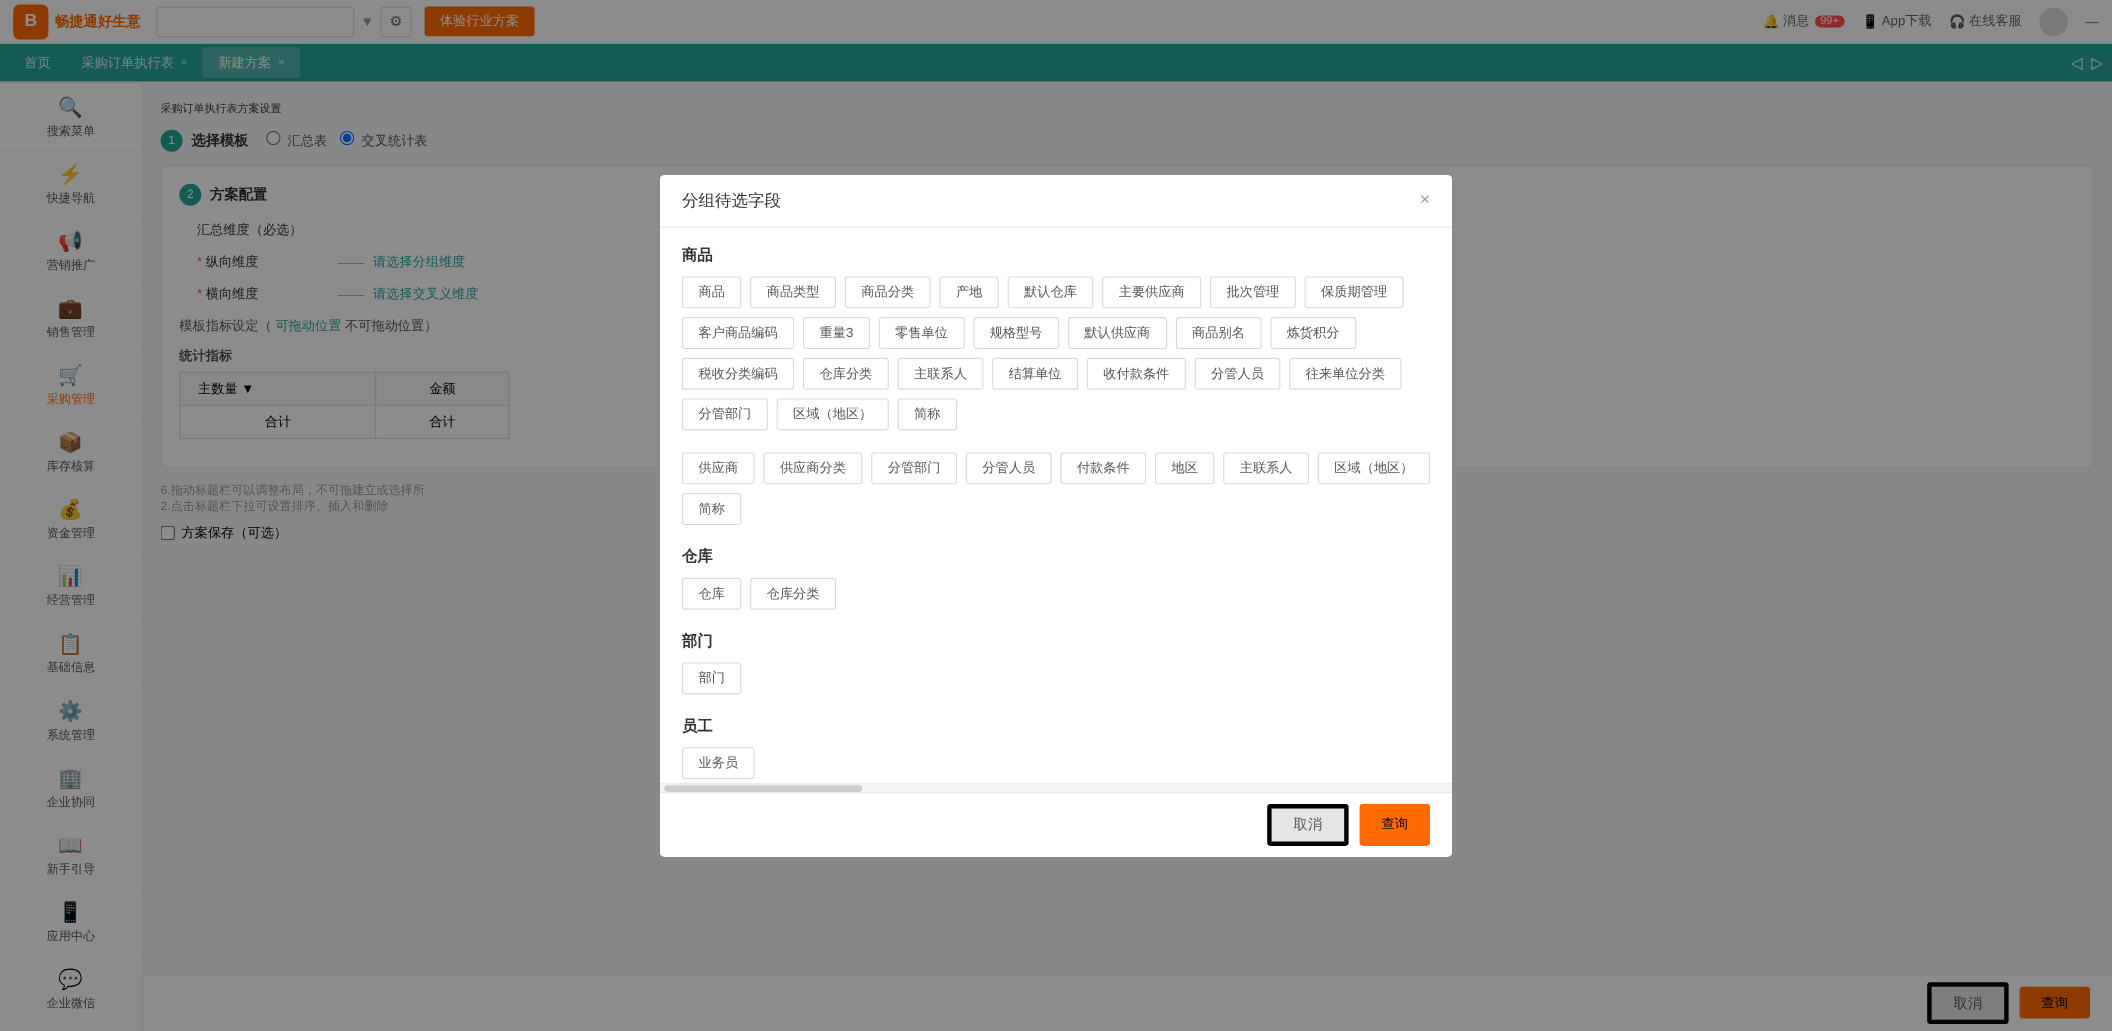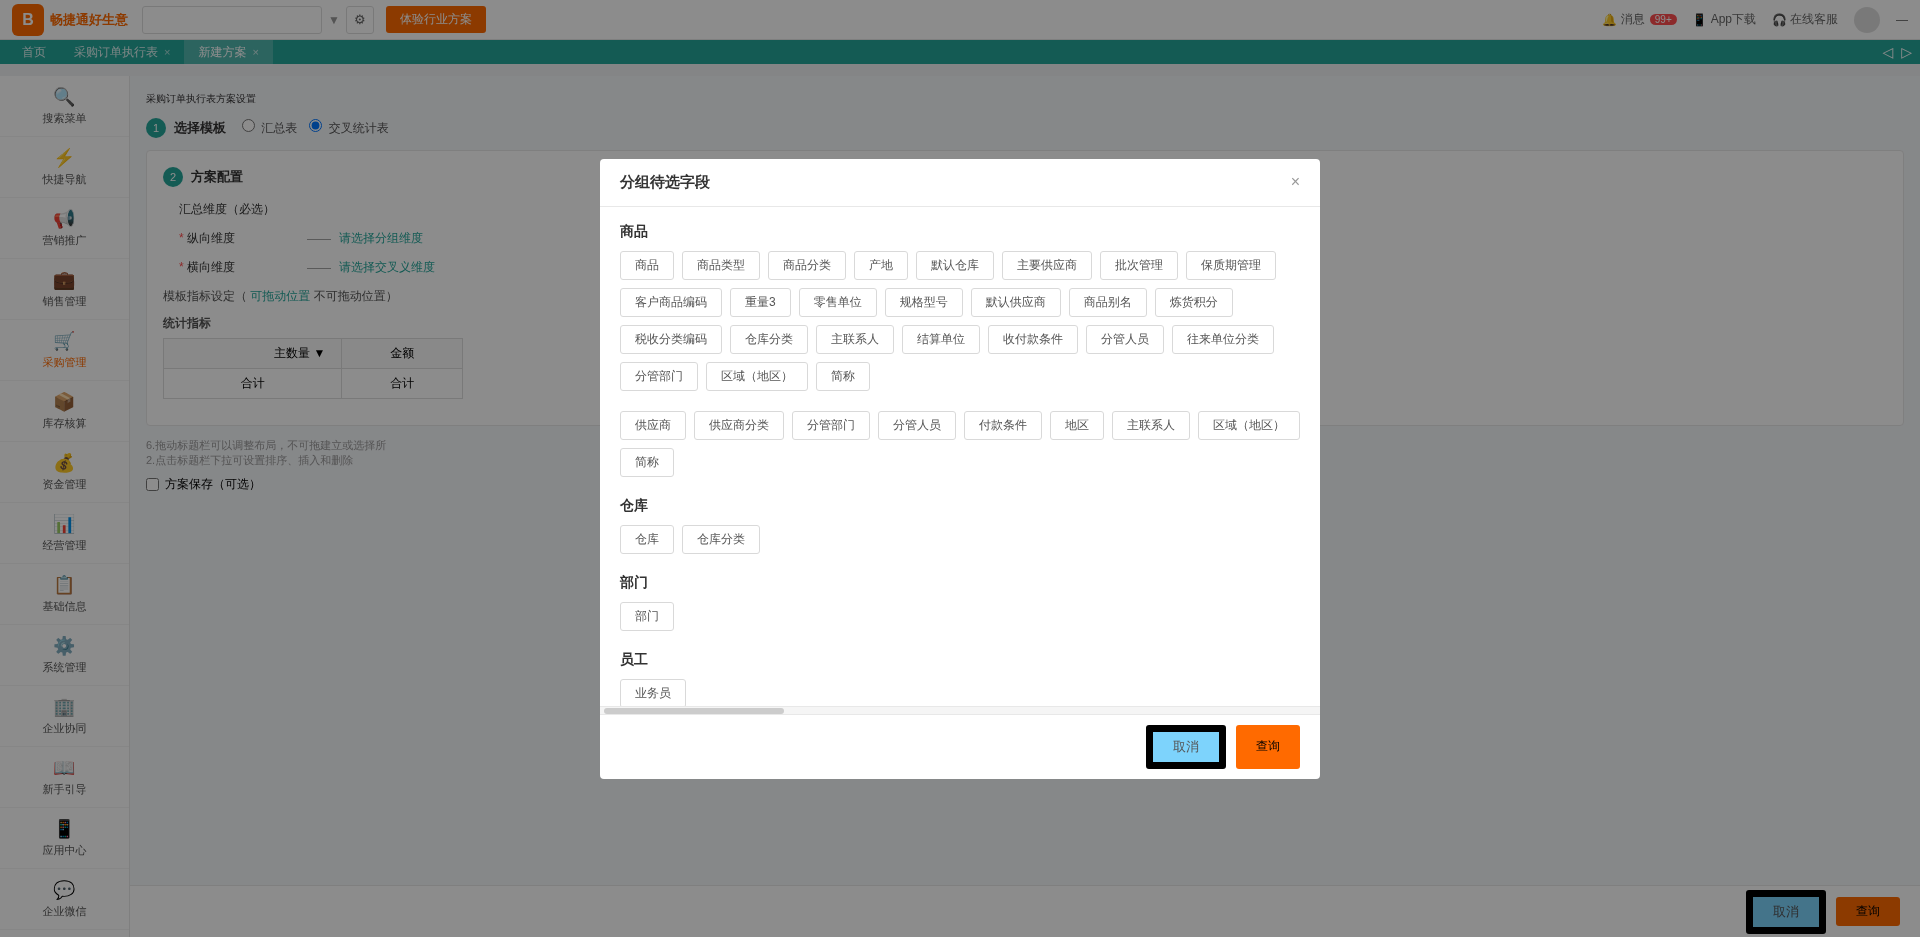--- a/index.html
+++ b/index.html
@@ -51,21 +51,21 @@
       margin-left: auto; display: flex; align-items: center; gap: 16px; color: #666; font-size: 12px;
     }
     .badge {
       background: #ff4d4f; color: white; border-radius: 8px; padding: 0 5px; font-size: 10px; margin-left: 2px;
     }
     .top-right-item { display: flex; align-items: center; gap: 3px; cursor: pointer; }
     .avatar { width: 26px; height: 26px; border-radius: 50%; background: #ddd; }
 
     
     .nav-tabs {
-      height: 24px;
+      height: 34px;
       background: #26a69a;
       display: flex;
       align-items: center;
       padding: 0 8px;
       position: fixed;
       top: 40px; left: 0; right: 0;
       z-index: 99;
     }
     .nav-tab {
       height: 28px; padding: 0 14px; display: flex; align-items: center; gap: 6px;
@@ -126,21 +126,21 @@
     .config-divider { margin: 0 8px; color: #999; }
     .config-placeholder { color: #26a69a; font-size: 12px; }
 
     
     .bottom-bar {
       position: fixed; bottom: 0; left: 130px; right: 0;
       height: 52px; background: #fff; border-top: 1px solid #e8e8e8;
       display: flex; align-items: center; justify-content: flex-end; padding: 0 20px; gap: 10px;
     }
     .btn-cancel {
-      padding: 6px 20px; border: 7px solid #000000; border-radius: 3px; background: #7dd3fc; cursor: pointer; font-size: 13px; color: #555;
+      padding: 6px 20px; border: 4px solid #000000; border-radius: 3px; background: #e5e5e5; cursor: pointer; font-size: 13px; color: #555;
     }
     .btn-confirm {
       padding: 6px 20px; border: none; border-radius: 3px; background: #ff6a00; color: #000000; cursor: pointer; font-size: 12px;
     }
 
     
     .modal-overlay {
       position: fixed; top: 0; left: 0; right: 0; bottom: 0;
       background: rgba(0,0,0,0.45);
       z-index: 200;
@@ -153,21 +153,21 @@
       max-height: 620px;
       display: flex; flex-direction: column;
       position: relative;
     }
     .modal-header {
       padding: 14px 20px;
       border-bottom: 1px solid #e8e8e8;
       display: flex; align-items: center; justify-content: space-between;
       flex-shrink: 0;
     }
-    .modal-title { font-size: 15px; color: #333; font-weight: bold; }
+    .modal-title { font-size: 15px; color: #333; font-weight: normal; }
     .modal-close { cursor: pointer; color: #999; font-size: 16px; }
     .modal-body {
       padding: 16px 20px;
       overflow-y: auto;
       flex: 1;
     }
     .modal-footer {
       padding: 10px 20px;
       border-top: 1px solid #e8e8e8;
       display: flex; justify-content: flex-end; gap: 10px;
@@ -361,21 +361,21 @@
     <div style="font-size:12px; color:#555; margin-bottom:10px;">
       <span>模板指标设定（</span>
       <span style="color:#26a69a;">可拖动位置</span>
       <span>不可拖动位置）</span>
     </div>
     <div style="margin-bottom:10px;">
       <div style="font-size:12px; color:#555; margin-bottom:6px; font-weight:bold;">统计指标</div>
       <table style="border-collapse:collapse; font-size:12px; min-width:300px;">
         <tbody>
             <tr>
-          <td style="border:1px solid #ddd; padding:6px 16px; background:#fafafa; text-align:right;">
+          <td style="border:1px solid #ddd; padding:6px 16px; background:#fafafa; text-align:left;">
             <span>主数量</span> ▼
           </td>
           <td style="border:1px solid #ddd; padding:6px 16px; background:#fafafa; text-align:center;">
             <span>金额</span>
           </td>
         </tr>
         <tr>
           <td style="border:1px solid #ddd; padding:6px 16px; text-align:center;">合计</td>
           <td style="border:1px solid #ddd; padding:6px 16px; text-align:center;">合计</td>
         </tr>

